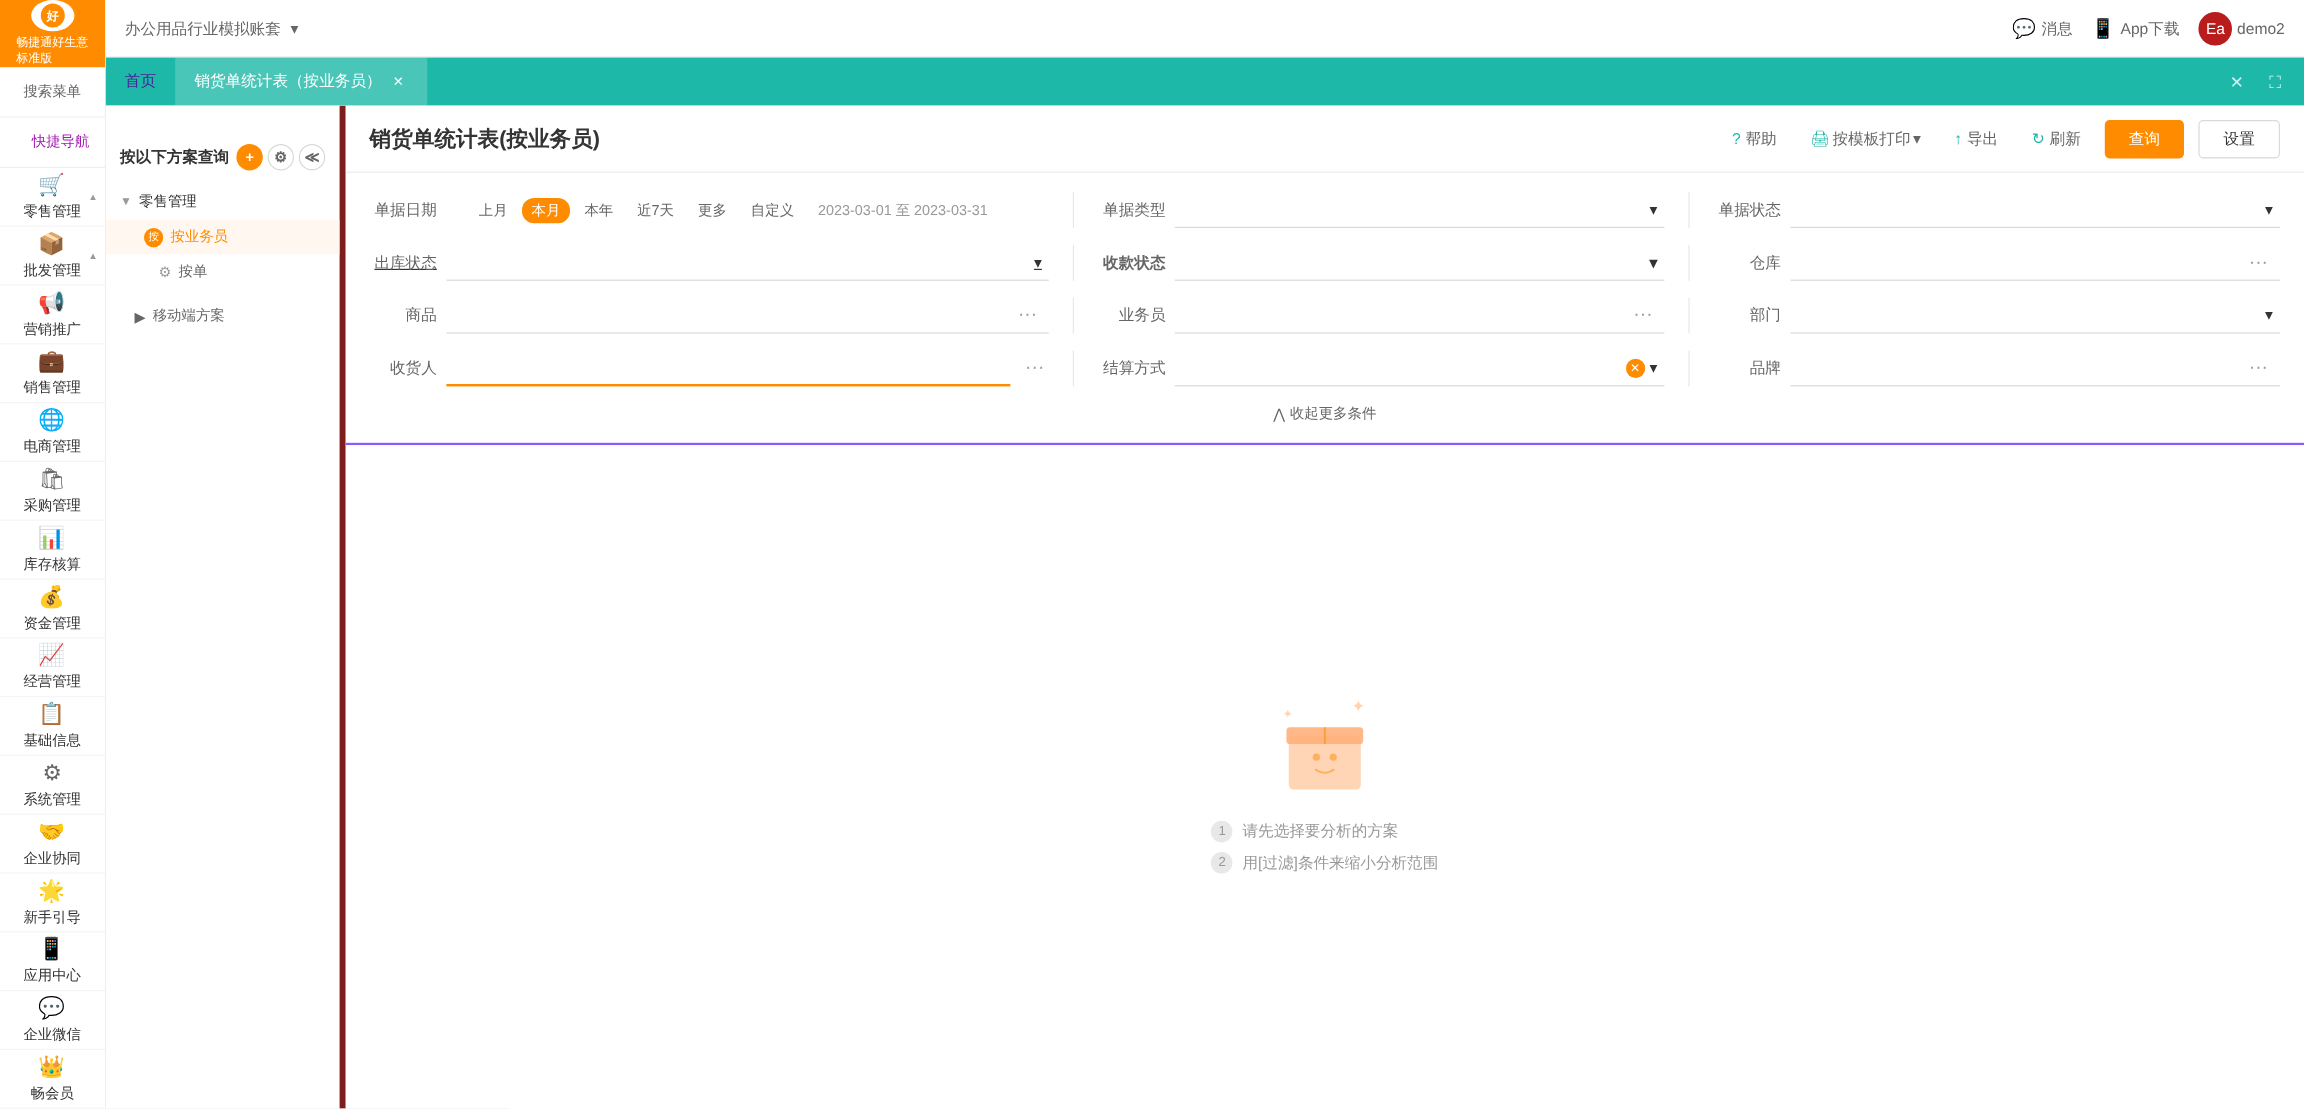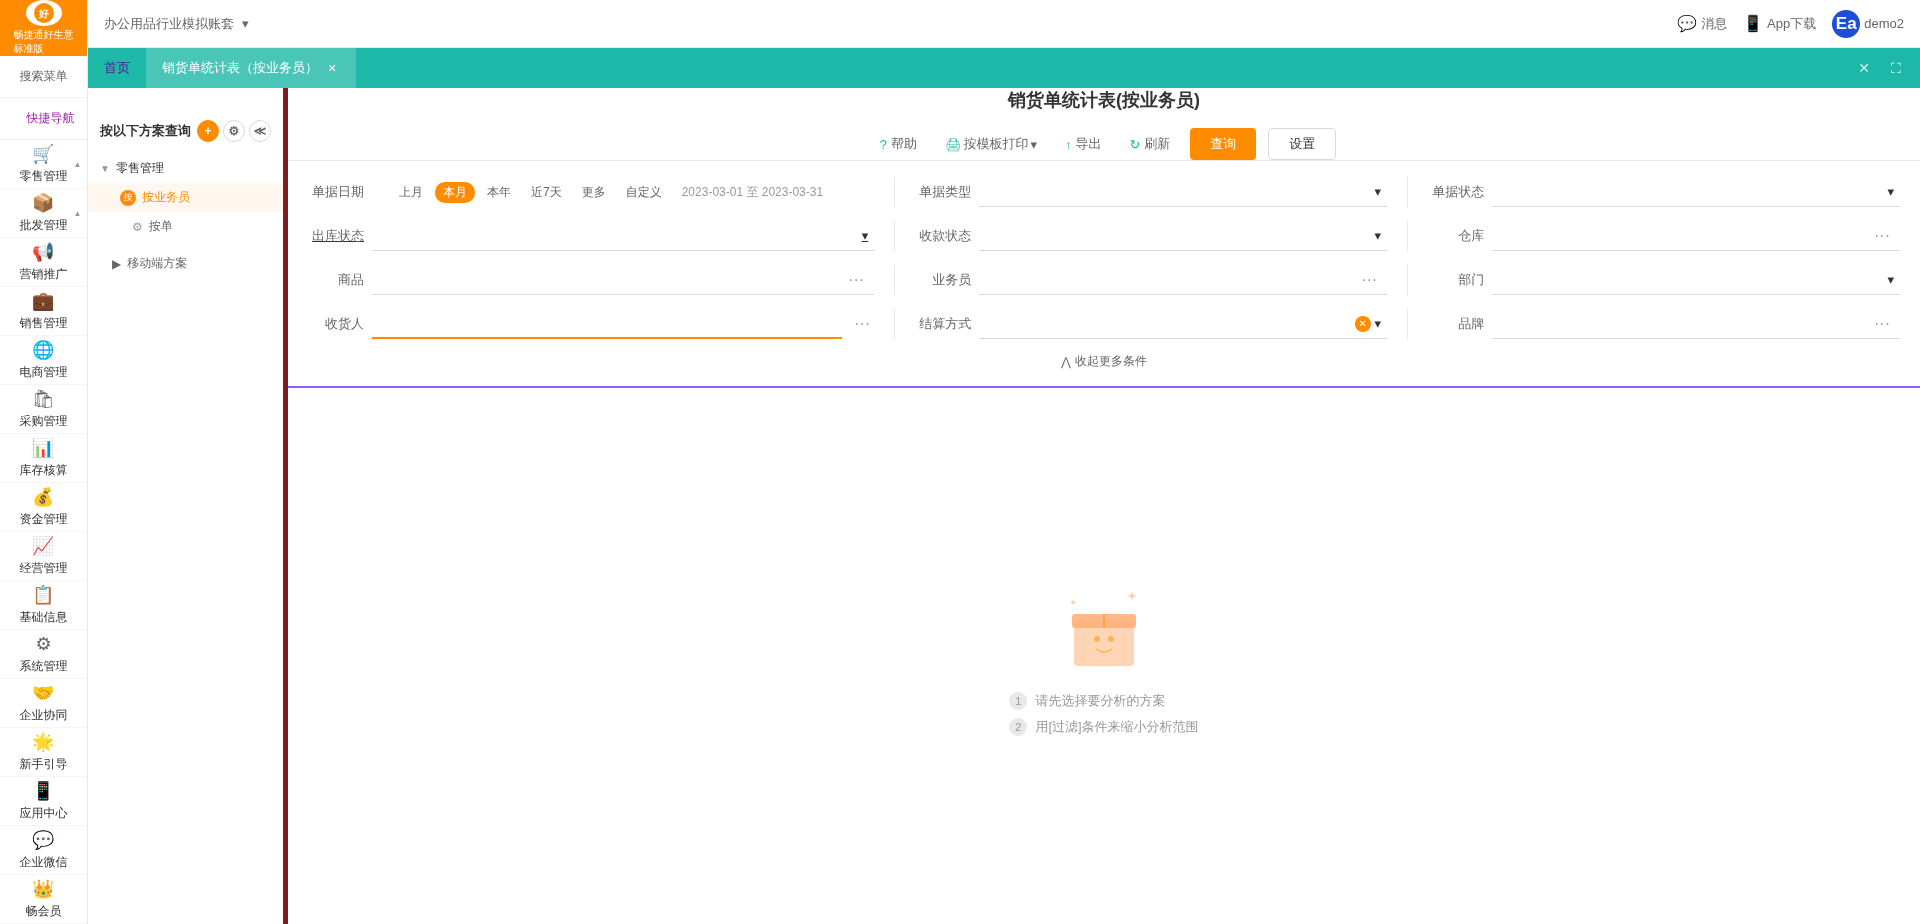--- a/index.html
+++ b/index.html
@@ -20,21 +20,21 @@
     .sidebar-item.has-arrow::after { content: '▲'; font-size: 8px; position: absolute; right: 6px; top: 50%; transform: translateY(-50%); color: #999; }
 
     
     .main-container { flex: 1; display: flex; flex-direction: column; height: 924px; overflow: hidden; }
 
     
     .topbar { height: 48px; background: #fff; border-bottom: 1px solid #e8e8e8; display: flex; align-items: center; justify-content: space-between; padding: 0 16px; }
     .topbar-left { display: flex; align-items: center; gap: 8px; color: #666; font-size: 13px; }
     .topbar-right { display: flex; align-items: center; gap: 16px; }
     .topbar-right-item { display: flex; align-items: center; gap: 4px; cursor: pointer; color: #666; font-size: 13px; }
-    .avatar { width: 28px; height: 28px; background: #1d4ed8; border-radius: 50%; display: flex; align-items: center; justify-content: center; color: #fff; font-size: 17px; font-weight: bold; }
+    .avatar { width: 28px; height: 28px; background: #b91c1c; border-radius: 50%; display: flex; align-items: center; justify-content: center; color: #fff; font-size: 13px; }
 
     
     .tabbar { height: 40px; background: #1db8a8; display: flex; align-items: center; padding: 0 0; }
     .tab-item { height: 40px; display: flex; align-items: center; padding: 0 16px; cursor: pointer; color: rgba(255,255,255,0.8); font-size: 13px; gap: 6px; }
     .tab-item.active { background: rgba(255,255,255,0.2); color: #fff; }
     .tab-item .tab-close { width: 16px; height: 16px; display: flex; align-items: center; justify-content: center; border-radius: 50%; font-size: 11px; }
     .tab-home { padding: 0 16px; color: #4c1d95; font-size: 13px; cursor: pointer; height: 40px; display: flex; align-items: center; }
     .window-controls { margin-left: auto; display: flex; align-items: center; gap: 8px; padding-right: 12px; }
     .window-btn { width: 24px; height: 24px; display: flex; align-items: center; justify-content: center; cursor: pointer; color: rgba(255,255,255,0.8); font-size: 14px; }
 
@@ -53,21 +53,21 @@
     .panel-node { padding: 6px 12px 6px 32px; display: flex; align-items: center; gap: 6px; cursor: pointer; font-size: 12px; color: #666; }
     .panel-node.active { color: #ff8c00; background: #fff7f0; }
     .panel-node .node-icon { width: 16px; height: 16px; background: #ff8c00; border-radius: 50%; display: flex; align-items: center; justify-content: center; color: #fff; font-size: 9px; }
     .panel-node-sub { padding: 6px 12px 6px 44px; display: flex; align-items: center; gap: 6px; cursor: pointer; font-size: 12px; color: #666; }
     .panel-node-sub .node-icon2 { font-size: 12px; color: #999; }
     .panel-section2 { padding: 4px 0; }
     .panel-section2-header { padding: 6px 12px 6px 24px; display: flex; align-items: center; gap: 6px; cursor: pointer; color: #666; font-size: 12px; }
 
     
     .right-content { flex: 1; display: flex; flex-direction: column; overflow: hidden; }
-    .page-title-bar { height: 73px; background: #fff; border-bottom: 1px solid #e8e8e8; display: flex; align-items: center; justify-content: space-between; padding: 0 20px; flex-direction: column; }
+    .page-title-bar { height: 56px; background: #fff; border-bottom: 1px solid #e8e8e8; display: flex; align-items: center; justify-content: space-between; padding: 0 20px; }
     .page-title { font-size: 18px; font-weight: bold; color: #333; }
     .page-actions { display: flex; align-items: center; gap: 12px; }
     .page-action-btn { display: flex; align-items: center; gap: 4px; cursor: pointer; color: #666; font-size: 13px; padding: 4px 8px; border-radius: 4px; }
     .btn-primary { background: #ff8c00; color: #fff; border: none; padding: 6px 20px; border-radius: 4px; cursor: pointer; font-size: 13px; height: 32px; }
     .btn-secondary { background: #fff; color: #333; border: 1px solid #d9d9d9; padding: 6px 20px; border-radius: 4px; cursor: pointer; font-size: 13px; height: 32px; }
 
     
     .filter-area { background: #fff; padding: 16px 20px; border-bottom: 2px solid #8b5cf6; }
     .filter-row { display: flex; align-items: center; margin-bottom: 14px; gap: 0; }
     .filter-row:last-child { margin-bottom: 0; }
@@ -319,21 +319,21 @@
 
         <div class="filter-row">
           <div class="filter-item" style="flex:1.2;text-decoration:underline;">
             <span class="filter-label">出库状态</span>
             <div class="filter-select" style="flex:1;">
               <span></span>
               <span>▾</span>
             </div>
           </div>
           <div class="filter-divider"></div>
-          <div class="filter-item" style="flex:1;">
+          <div class="filter-item" style="flex:1;font-weight:bold;">
             <span class="filter-label">收款状态</span>
             <div class="filter-select" style="flex:1;">
               <span></span>
               <span>▾</span>
             </div>
           </div>
           <div class="filter-divider"></div>
           <div class="filter-item" style="flex:1;">
             <span class="filter-label">仓库</span>
             <div class="filter-select" style="flex:1;">

